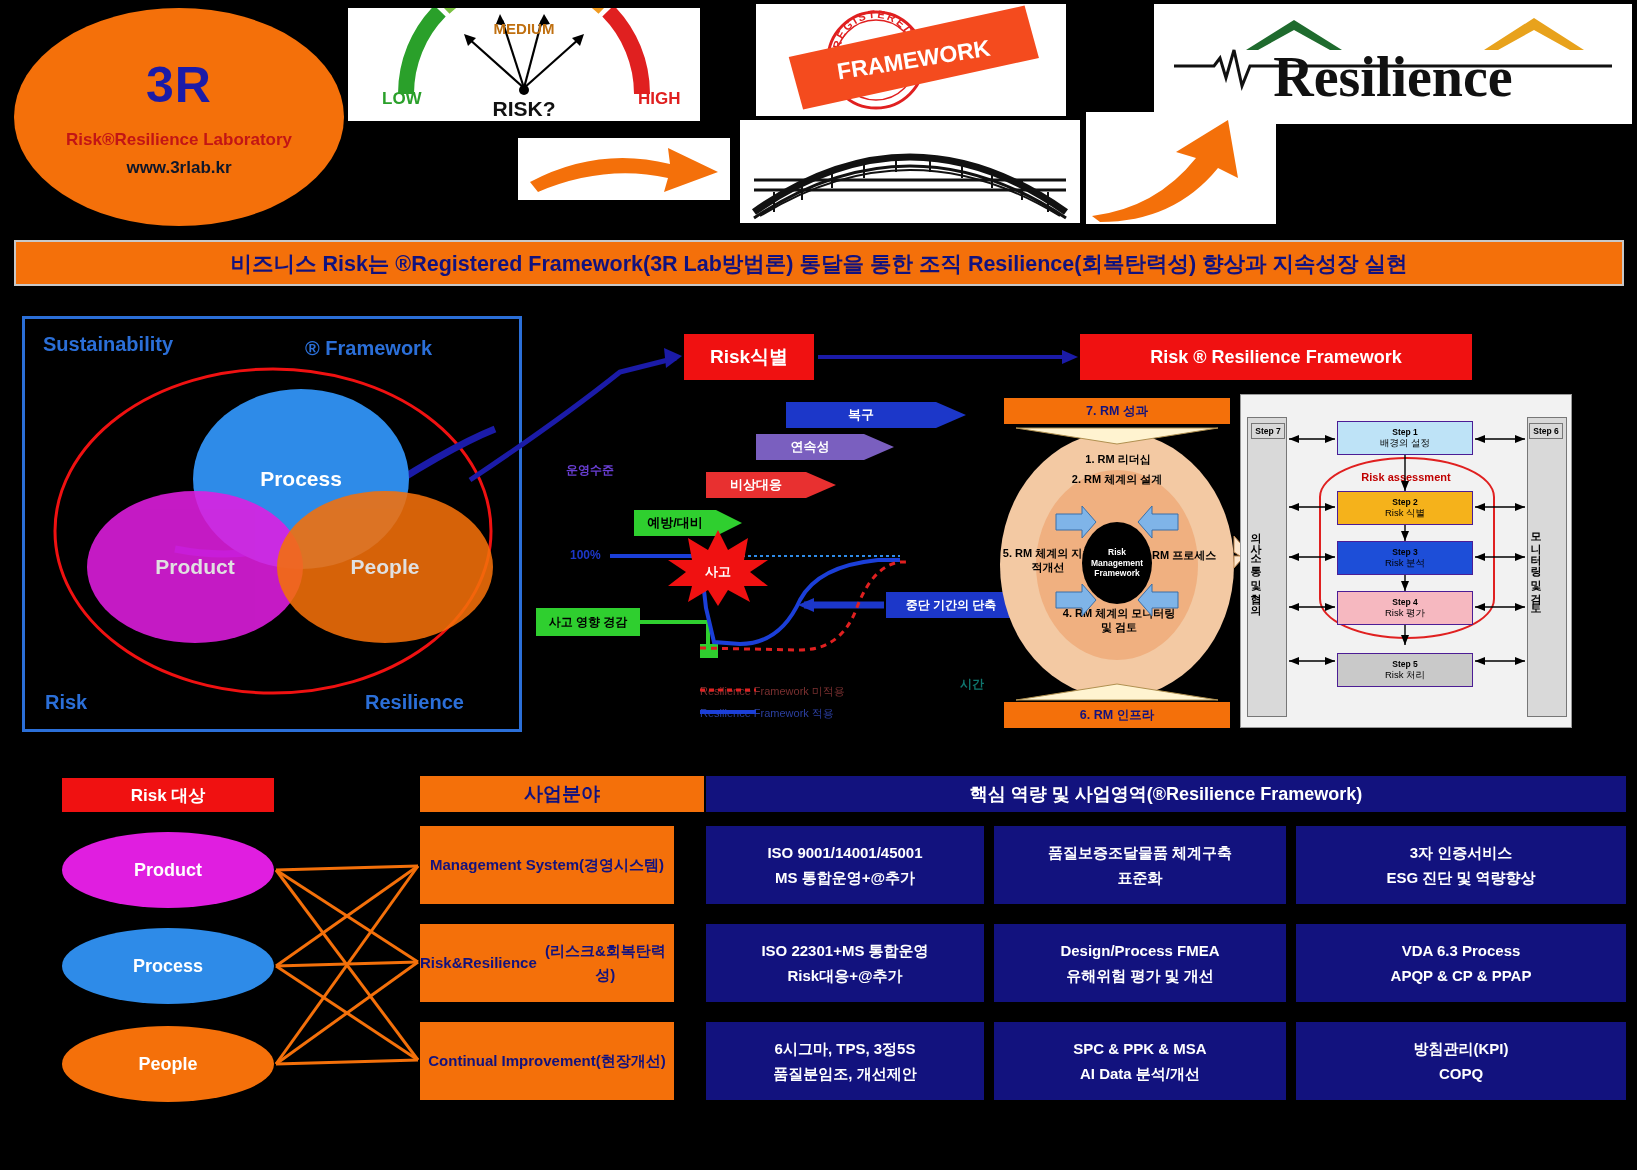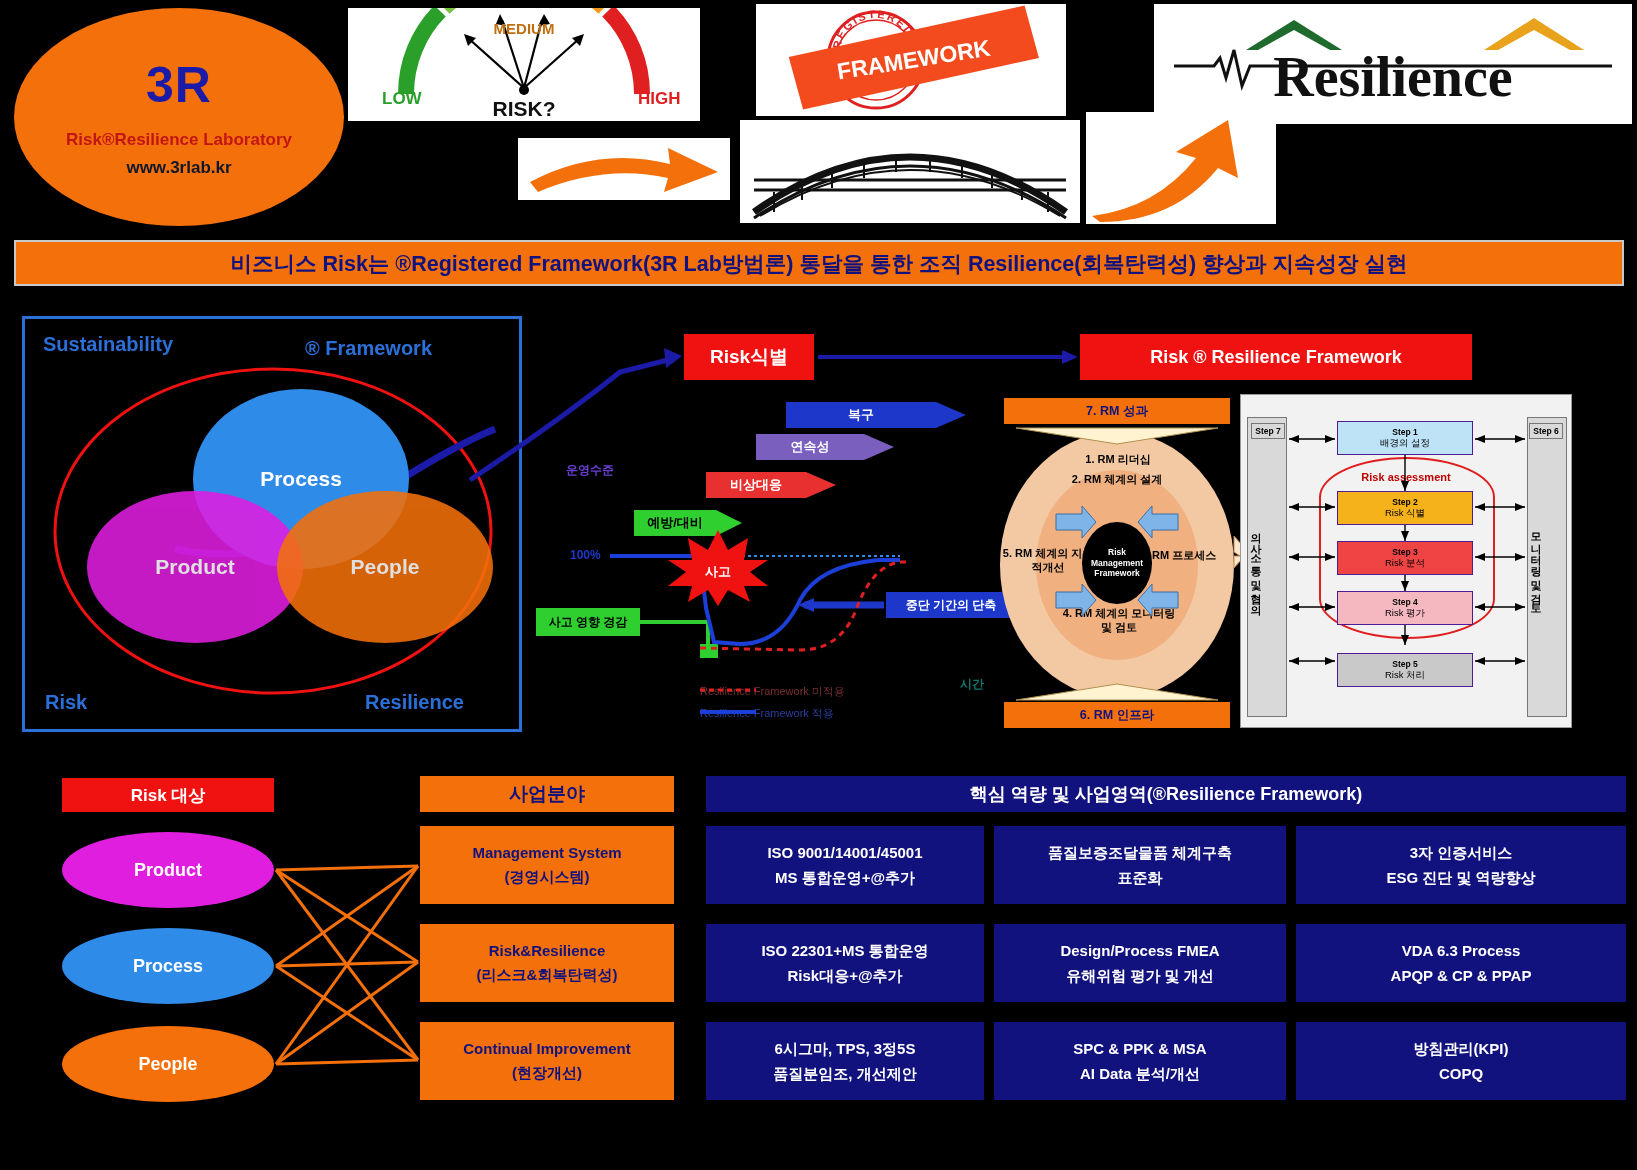--- a/index.html
+++ b/index.html
@@ -148,48 +148,48 @@
     text-orientation: mixed;
     font-size: 11px; font-weight:bold; color:#000;
     height: 100%; display:flex; align-items:center; justify-content:center;
   }
   #sp-s7 { left: 10px; top: 28px; width: 34px; height: 16px; background:#D9D9D9; border:1px solid #777; font-size:8px;}
   #sp-s6 { left: 288px; top: 28px; width: 34px; height: 16px; background:#D9D9D9; border:1px solid #777; font-size:8px;}
   #sp-s1 { left: 96px; top: 26px; width: 136px; height: 34px; background:#BEE3F7; }
   #sp-ra  { left: 86px; top: 70px; width: 158px; height: 24px; color:#C00000; font-weight:bold; font-size:11px;
             display:flex; align-items:center; justify-content:center;}
   #sp-s2 { left: 96px; top: 96px; width: 136px; height: 34px; background:#F5B21B; }
-  #sp-s3 { left: 96px; top: 146px; width: 136px; height: 34px; background:#ef4444; }
+  #sp-s3 { left: 96px; top: 146px; width: 136px; height: 34px; background:#1d4ed8; }
   #sp-s4 { left: 96px; top: 196px; width: 136px; height: 34px; background:#F6B8C0; }
   #sp-s5 { left: 96px; top: 258px; width: 136px; height: 34px; background:#C9C9C9; }
   #ra-oval {
     left: 78px; top: 62px; width: 176px; height: 182px;
     border: 2px solid #E02020; border-radius: 50%/22%;
   }
 
   
   .hdr {
     display:flex; align-items:center; justify-content:center;
     color:#12127E; font-weight:bold; font-size:19px; text-align:center;
   }
   #hdr-risk { left: 62px; top: 778px; width: 212px; height: 34px; background:#F01111; color:#fff; font-size:17px;text-align:right;}
-  #hdr-biz  { left: 420px; top: 776px; width: 254px; height: 36px; background:#F4700A; }
+  #hdr-biz  { left: 420px; top: 776px; width: 284px; height: 36px; background:#F4700A; }
   #hdr-core { left: 706px; top: 776px; width: 920px; height: 36px; background:#12127E; color:#fff; font-size:18px;}
 
   .oval-item {
     border-radius:50%; display:flex; align-items:center; justify-content:center;
     color:#fff; font-weight:bold; font-size:18px;
   }
   #ov-product { left: 62px; top: 832px; width: 212px; height: 76px; background:#E01EE0; }
   #ov-process { left: 62px; top: 928px; width: 212px; height: 76px; background:#2E8BE8; }
   #ov-people  { left: 62px; top: 1026px; width: 212px; height: 76px; background:#F4700A; }
 
   .biz-box {
     background:#F4700A; color:#12127E; font-weight:bold; font-size:15px;
-    display:flex; flex-direction:column; align-items:center; justify-content:center;
+    display:flex; flex-direction:row; align-items:center; justify-content:center;
     text-align:center; line-height:1.6;
   }
   #bz-1 { left: 420px; top: 826px; width: 254px; height: 78px; }
   #bz-2 { left: 420px; top: 924px; width: 254px; height: 78px; }
   #bz-3 { left: 420px; top: 1022px; width: 254px; height: 78px; }
 
   .core-box {
     background:#12127E; color:#fff; font-weight:bold; font-size:15px;
     display:flex; flex-direction:column; align-items:center; justify-content:center;
     text-align:center; line-height:1.7;

